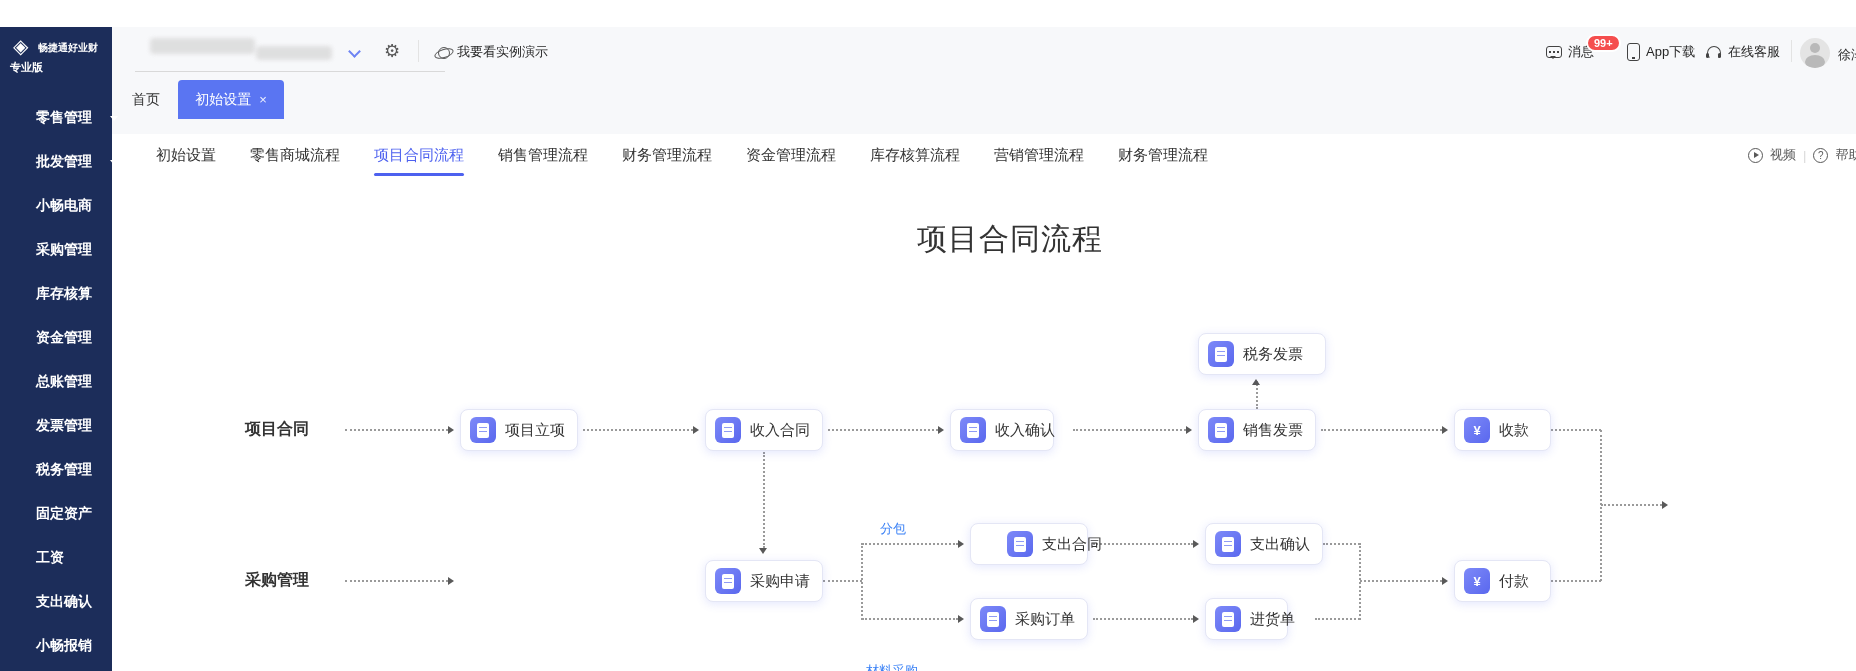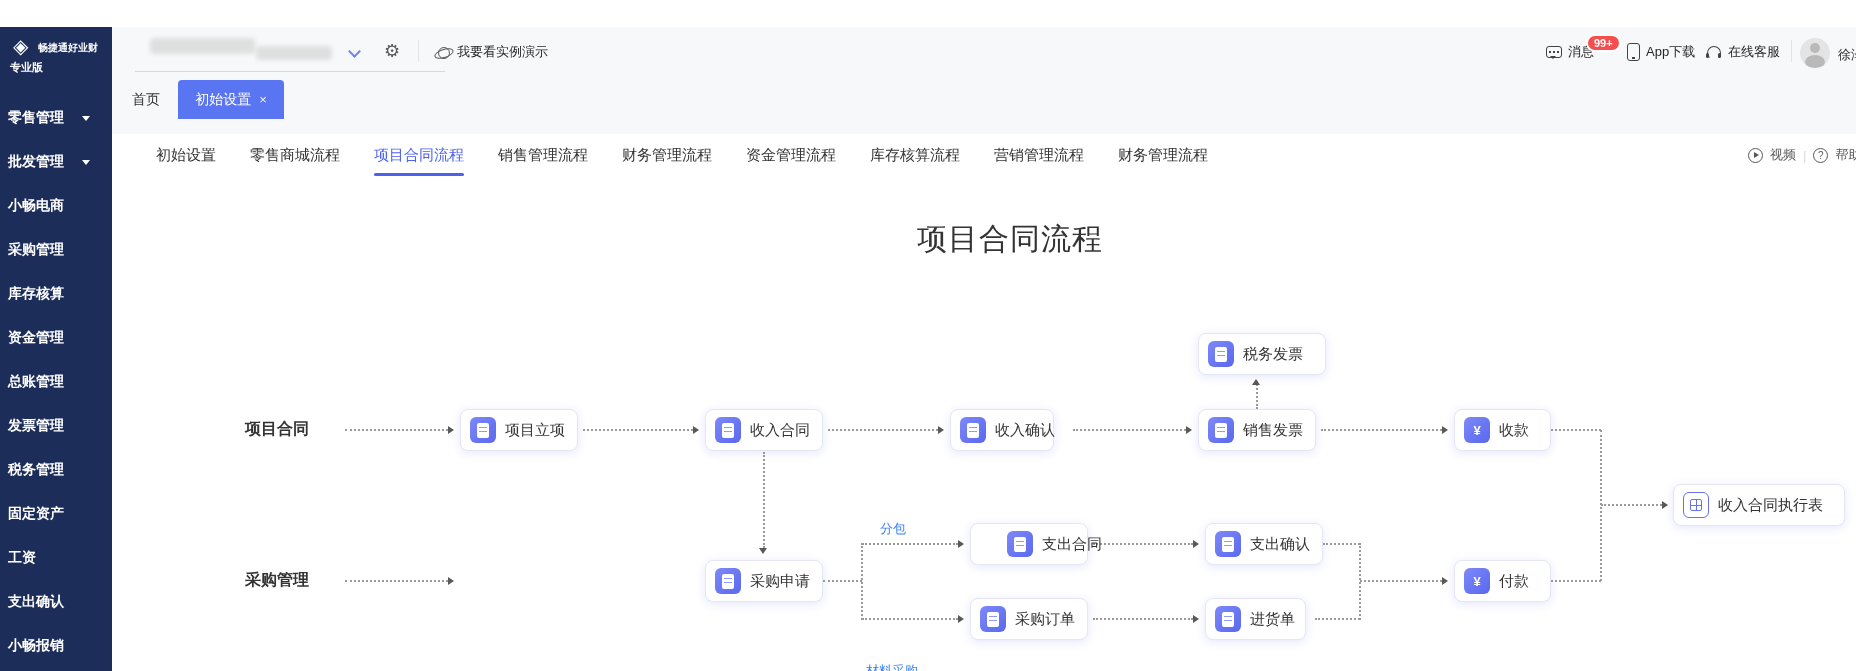--- a/index.html
+++ b/index.html
@@ -53,21 +53,21 @@
   
   .wtab-home { position:absolute; left:118px; top:80px; width:56px; height:39px; display:flex;
     align-items:center; justify-content:center; font-size:14px; color:#333; cursor:pointer; }
   .wtab-active { position:absolute; left:178px; top:80px; width:106px; height:39px; background:#5a75f2;
     border-radius:4px 4px 0 0; color:#fff; font-size:14px; display:flex; align-items:center;
     justify-content:center; gap:8px; cursor:pointer; }
   .wtab-close { font-size:13px; opacity:.9; cursor:pointer; }
 
   
   .sidebar { position:absolute; left:0; top:80px; width:112px; height:591px; background:#1c2d5a; padding-top:16px; }
-  .side-item { height:44px; display:flex; align-items:center; padding-left:8px; gap:18px;
+  .side-item { height:44px; display:flex; align-items:center; padding-left:36px; gap:18px;
     color:#fff; font-size:14px; font-weight:bold; cursor:pointer; white-space:nowrap; }
   .caret { width:0; height:0; border:4px solid transparent; border-top:5px solid #fff; margin-top:4px; }
 
   
   .panel { position:absolute; left:112px; top:134px; width:1744px; height:537px; background:#fff; }
   .ctabs { position:absolute; left:44px; top:0; height:42px; display:flex; gap:34px; align-items:center; }
   .ctab { font-size:15px; color:#333; cursor:pointer; position:relative; height:42px;
     display:flex; align-items:center; white-space:nowrap; }
   .ctab.active { color:#4d61ef; }
   .ctab.active::after { content:""; position:absolute; left:0; right:0; bottom:0; height:3px;
@@ -315,35 +315,29 @@
             <span class="doc-sheet"></span>
           </span>
           <span>采购申请</span>
         </div>
         <div class="flow-node" style="left: 970px; top: 598px; width: 118px;">
           <span class="nicon doc">
             <span class="doc-sheet"></span>
           </span>
           <span>采购订单</span>
         </div>
-        <div class="flow-node" style="left: 1205px; top: 598px; width: 101px;">
+        <div class="flow-node" style="left: 1205px; top: 598px; width: 83px;">
           <span class="nicon doc">
             <span class="doc-sheet"></span>
           </span>
           <span>进货单</span>
         </div>
         <div class="flow-node" style="left: 1454px; top: 560px; width: 97px;">
           <span class="nicon money">¥</span>
           <span>付款</span>
-        </div>
-        <div class="flow-node" style="left: 1673px; top: 484px; width: 172px;">
-          <span class="nicon table">
-            <span class="grid-glyph"></span>
-          </span>
-          <span>收入合同执行表</span>
         </div>
         <div class="row-label" style="left: 245px; top: 419px;">项目合同</div>
         <div class="row-label" style="left: 245px; top: 570px;">采购管理</div>
         <div class="branch-label" style="left: 880px; top: 520px;">分包</div>
         <div class="branch-label" style="left: 866px; top: 662px;">材料采购</div>
       </div>
   </div>
 
 </div>
 

